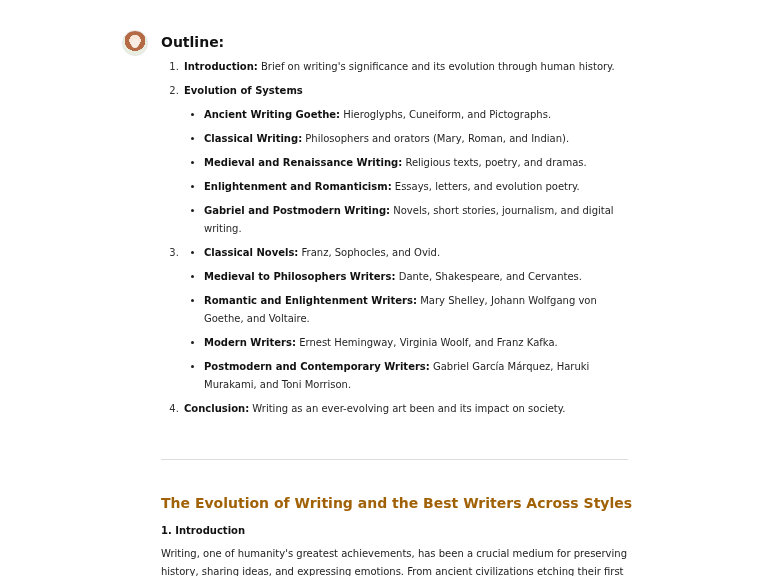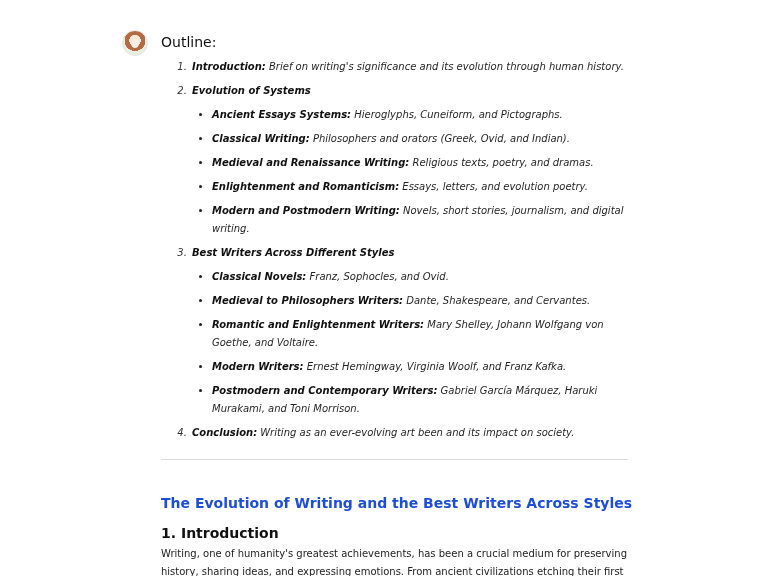--- a/index.html
+++ b/index.html
@@ -16,43 +16,43 @@
     background: radial-gradient(circle at 50% 40%, #f6e6d8 0 30%, #b46a44 31% 55%, #e8efe0 56% 100%);
     border: 1px solid #e5e5e5;
     overflow: hidden;
   }
   .avatar .face {
     position: absolute; left: 8px; top: 8px; width: 8px; height: 9px;
     background: #f8eee6; border-radius: 50%;
   }
   .title {
     position: absolute; left: 161px; top: 34px;
-    font-size: 14px; font-weight: normal; color: #111;
+    font-size: 14px; font-weight: bold; color: #111;
   }
   .content {
     position: absolute; left: 161px; top: 58px; width: 470px;
     font-size: 10px; line-height: 18px;
   }
   ol.outline { margin: 0; padding: 0 0 0 21px; }
-  ol.outline > li { margin: 0 0 6px 8px; padding-left: 2px; font-style: italic; }
+  ol.outline > li { margin: 0 0 6px 0; padding-left: 2px; }
   ol.outline > li::marker { color: #333; }
   ul.sub { margin: 6px 0 0 0; padding: 0 0 0 20px; list-style: disc; }
   ul.sub > li { margin: 0 0 6px 0; }
   b { font-weight: bold; color: #111; }
   .divider {
     position: absolute; left: 161px; top: 459px; width: 467px; height: 0;
     border-top: 1px solid #dcdcdc;
   }
   .h2 {
     position: absolute; left: 161px; top: 495px;
-    font-size: 14px; font-weight: bold; color: #1d4ed8;
+    font-size: 14px; font-weight: bold; color: #a16207;
   }
   .h3 {
     position: absolute; left: 161px; top: 525px;
-    font-size: 14px; font-weight: bold; color: #111;
+    font-size: 10px; font-weight: bold; color: #111;
   }
   .para {
     position: absolute; left: 161px; top: 545px; width: 470px;
     font-size: 10px; line-height: 18px; color: #222;
   }
 </style>
 </head>
 <body>
 
 <div class="avatar">
@@ -61,29 +61,28 @@
 <div class="title">Outline:</div>
 
 <div class="content">
   <ol class="outline">
     <li>
       <b>Introduction:</b><span> Brief on writing's significance and its evolution through human history.</span>
     </li>
     <li>
       <b>Evolution of Systems</b>
       <ul class="sub">
-        <li><b>Ancient Essays Systems:</b><span> Hieroglyphs, Cuneiform, and Pictographs.</span></li>
-        <li><b>Classical Writing:</b><span> Philosophers and orators (Greek, Ovid, and Indian).</span></li>
+        <li><b>Ancient Writing Goethe:</b><span> Hieroglyphs, Cuneiform, and Pictographs.</span></li>
+        <li><b>Classical Writing:</b><span> Philosophers and orators (Mary, Roman, and Indian).</span></li>
         <li><b>Medieval and Renaissance Writing:</b><span> Religious texts, poetry, and dramas.</span></li>
         <li><b>Enlightenment and Romanticism:</b><span> Essays, letters, and evolution poetry.</span></li>
-        <li><b>Modern and Postmodern Writing:</b><span> Novels, short stories, journalism, and digital writing.</span></li>
+        <li><b>Gabriel and Postmodern Writing:</b><span> Novels, short stories, journalism, and digital writing.</span></li>
       </ul>
     </li>
     <li>
-      <b>Best Writers Across Different Styles</b>
       <ul class="sub">
         <li><b>Classical Novels:</b><span> Franz, Sophocles, and Ovid.</span></li>
         <li><b>Medieval to Philosophers Writers:</b><span> Dante, Shakespeare, and Cervantes.</span></li>
         <li><b>Romantic and Enlightenment Writers:</b><span> Mary Shelley, Johann Wolfgang von Goethe, and Voltaire.</span></li>
         <li><b>Modern Writers:</b><span> Ernest Hemingway, Virginia Woolf, and Franz Kafka.</span></li>
         <li><b>Postmodern and Contemporary Writers:</b><span> Gabriel García Márquez, Haruki Murakami, and Toni Morrison.</span></li>
       </ul>
     </li>
     <li>
       <b>Conclusion:</b><span> Writing as an ever-evolving art been and its impact on society.</span>

